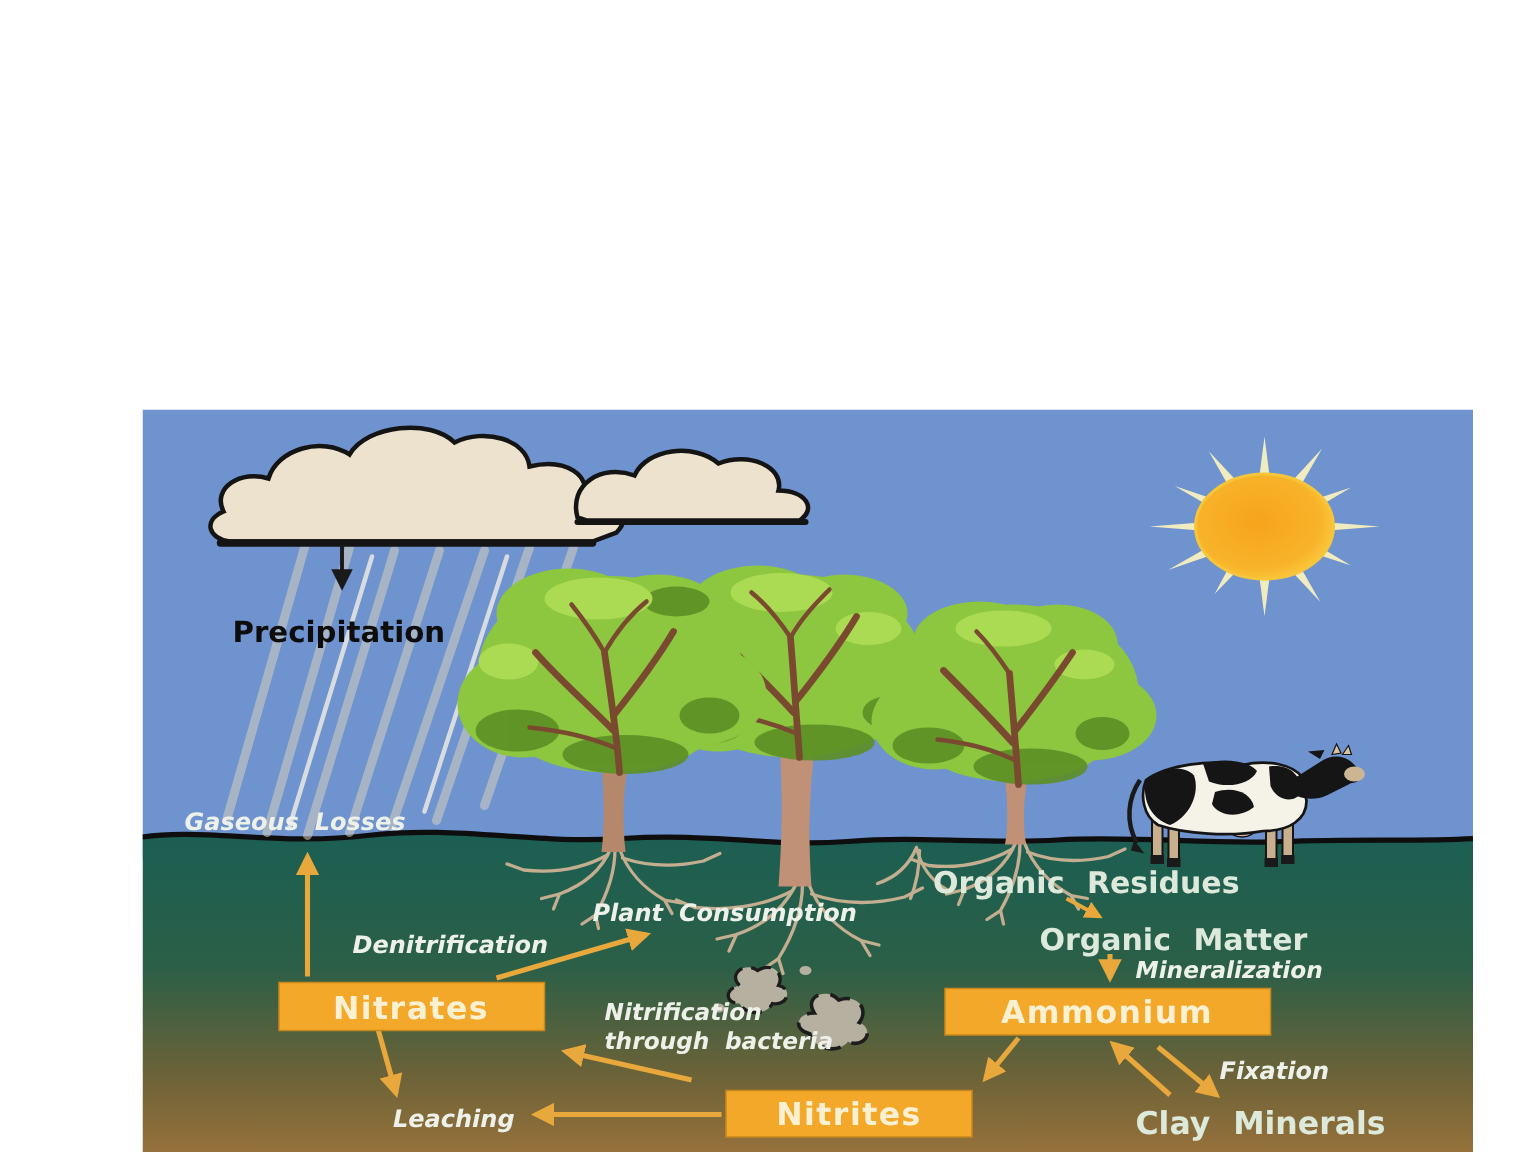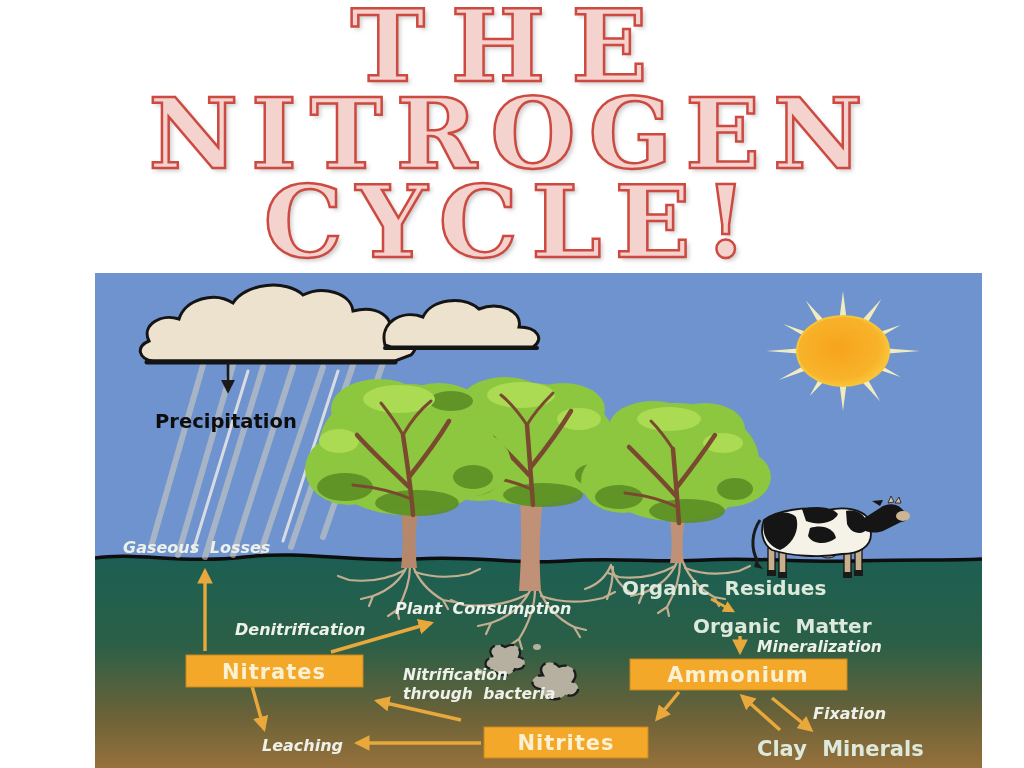--- a/index.html
+++ b/index.html
@@ -30,25 +30,20 @@
   .branch{stroke:#7a4a30;stroke-width:4.5;fill:none;stroke-linecap:round;}
   .branch-thin{stroke:#7a4a30;stroke-width:3;fill:none;stroke-linecap:round;}
   .rain{stroke:#d6cfc0;stroke-width:6;opacity:.55;stroke-linecap:round;}
   .rain-w{stroke:#f3efe6;stroke-width:3;opacity:.8;stroke-linecap:round;}
 </style>
 </head>
 <body>
 
 <div class="stage">
 
-  <div class="title">
-    <div class="t1">THE</div>
-    <div class="t2">NITROGEN</div>
-    <div class="t3">CYCLE!</div>
-  </div>
 
   <div class="diagram">
   <svg width="887" height="495" viewBox="0 0 887 495">
     <defs>
       <linearGradient id="groundGrad" x1="0" y1="0" x2="0" y2="1">
         <stop offset="0" stop-color="#1B5F53"></stop>
         <stop offset="0.42" stop-color="#2B5F47"></stop>
         <stop offset="0.75" stop-color="#6A6238"></stop>
         <stop offset="1" stop-color="#96713B"></stop>
       </linearGradient>

